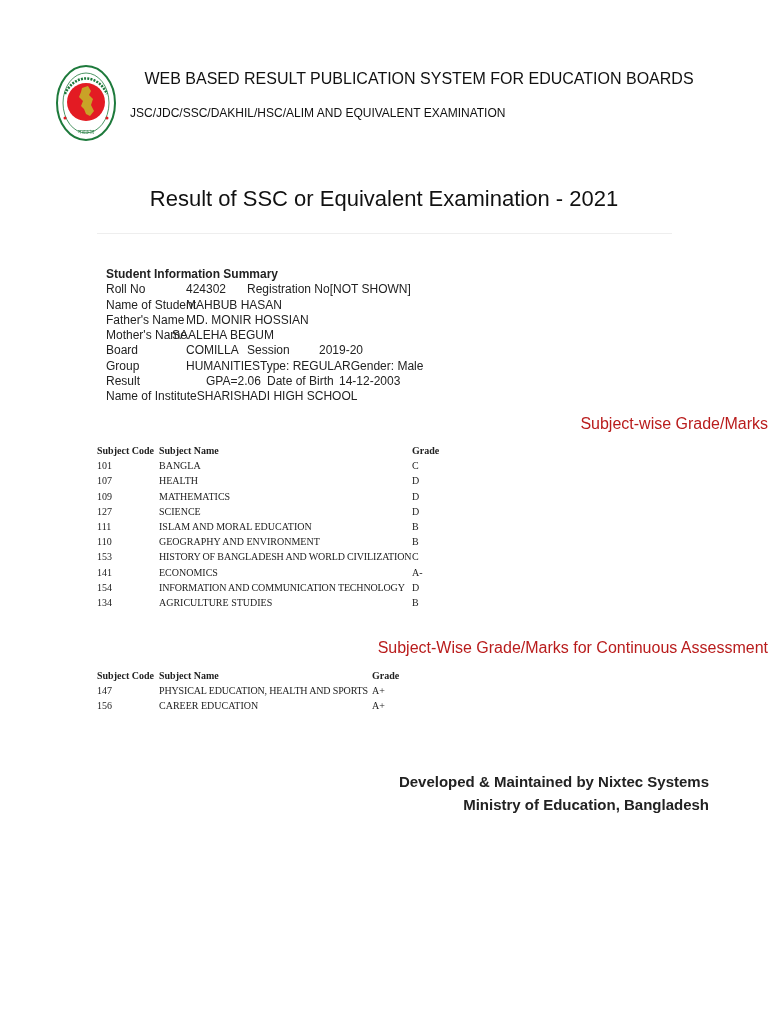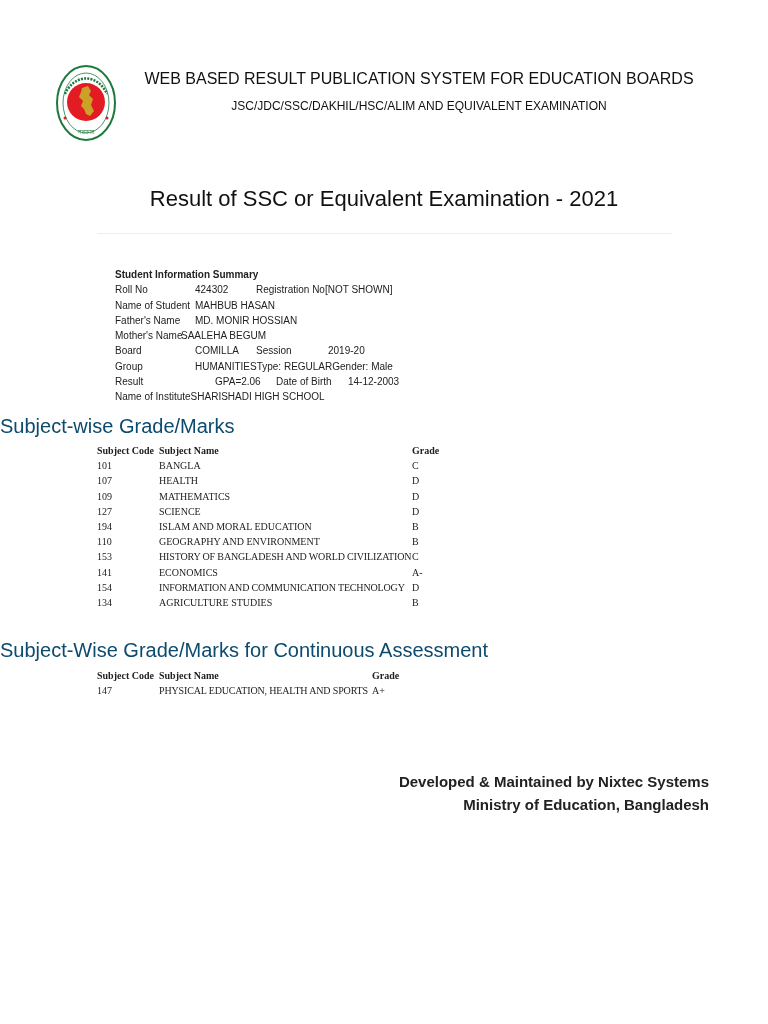--- a/index.html
+++ b/index.html
@@ -19,54 +19,53 @@
       position: absolute;
       left: 130px; right: 60px; top: 70px;
       text-align: center;
       font-size: 16px;
       color: #111;
       letter-spacing: 0px;
       white-space: nowrap;
     }
     .header-sub {
       position: absolute;
-      left: 130px; right: 60px; top: 99px;
-      text-align: center;
+      left: 130px; right: 60px; top: 106px;
       font-size: 12px;
       color: #111;
       white-space: nowrap;
     }
     .page-title {
       position: absolute;
       left: 0; right: 0; top: 186px;
       text-align: center;
       font-size: 22px;
       color: #111;
     }
     .divider {
       position: absolute;
       left: 97px; width: 575px; top: 233px;
       height: 1px; background: #eeeeee;
     }
     .info {
       position: absolute;
-      left: 115px; top: 267px;
-      font-size: 10px;
+      left: 106px; top: 267px;
+      font-size: 12px;
       line-height: 15.3px;
       color: #222;
     }
     .info .heading { font-weight: bold; }
     .info .row { white-space: nowrap; height: 15.3px; }
     .info .cell { display: inline-block; vertical-align: top; }
     .section-title {
       position: absolute;
       left: 0; right: 0;
-      text-align: left;
-      font-size: 20px;
-      color: #0c4a6e;
+      text-align: right;
+      font-size: 16px;
+      color: #b91c1c;
     }
     .grid {
       position: absolute;
       left: 97px;
       font-size: 10px;
       line-height: 15.2px;
       color: #222;
       font-family: Liberation Serif, serif;
     }
     .grid .row { white-space: nowrap; height: 15.2px; }
@@ -135,31 +134,32 @@
 <div class="section-title" style="top:415px">Subject-wise Grade/Marks</div>
 
 <div class="grid" style="top:443px">
   <div class="row hdr">
     <span class="c1">Subject Code</span><span style="display:inline-block;width:253px">Subject Name</span><span>Grade</span>
   </div>
   <div class="row"><span class="c1">101</span><span style="display:inline-block;width:253px">BANGLA</span><span>C</span></div>
   <div class="row"><span class="c1">107</span><span style="display:inline-block;width:253px">HEALTH</span><span>D</span></div>
   <div class="row"><span class="c1">109</span><span style="display:inline-block;width:253px">MATHEMATICS</span><span>D</span></div>
   <div class="row"><span class="c1">127</span><span style="display:inline-block;width:253px">SCIENCE</span><span>D</span></div>
-  <div class="row"><span class="c1">194</span><span style="display:inline-block;width:253px">ISLAM AND MORAL EDUCATION</span><span>B</span></div>
+  <div class="row"><span class="c1">111</span><span style="display:inline-block;width:253px">ISLAM AND MORAL EDUCATION</span><span>B</span></div>
   <div class="row"><span class="c1">110</span><span style="display:inline-block;width:253px">GEOGRAPHY AND ENVIRONMENT</span><span>B</span></div>
   <div class="row"><span class="c1">153</span><span style="display:inline-block;width:253px;white-space:nowrap;letter-spacing:-0.15px">HISTORY OF BANGLADESH AND WORLD CIVILIZATION</span><span>C</span></div>
   <div class="row"><span class="c1">141</span><span style="display:inline-block;width:253px">ECONOMICS</span><span>A-</span></div>
   <div class="row"><span class="c1">154</span><span style="display:inline-block;width:253px;white-space:nowrap;letter-spacing:-0.15px">INFORMATION AND COMMUNICATION TECHNOLOGY</span><span>D</span></div>
   <div class="row"><span class="c1">134</span><span style="display:inline-block;width:253px">AGRICULTURE STUDIES</span><span>B</span></div>
 </div>
 
 <div class="section-title" style="top:639px">Subject-Wise Grade/Marks for Continuous Assessment</div>
 
 <div class="grid" style="top:668px">
   <div class="row hdr">
     <span class="c1">Subject Code</span><span style="display:inline-block;width:213px">Subject Name</span><span>Grade</span>
   </div>
   <div class="row"><span class="c1">147</span><span style="display:inline-block;width:213px;white-space:nowrap;letter-spacing:-0.15px">PHYSICAL EDUCATION, HEALTH AND SPORTS</span><span>A+</span></div>
+  <div class="row"><span class="c1">156</span><span style="display:inline-block;width:213px">CAREER EDUCATION</span><span>A+</span></div>
 </div>
 
 <div class="footer" style="top:773px">Developed &amp; Maintained by Nixtec Systems</div>
 <div class="footer" style="top:796px">Ministry of Education, Bangladesh</div>
 
 </body></html>

